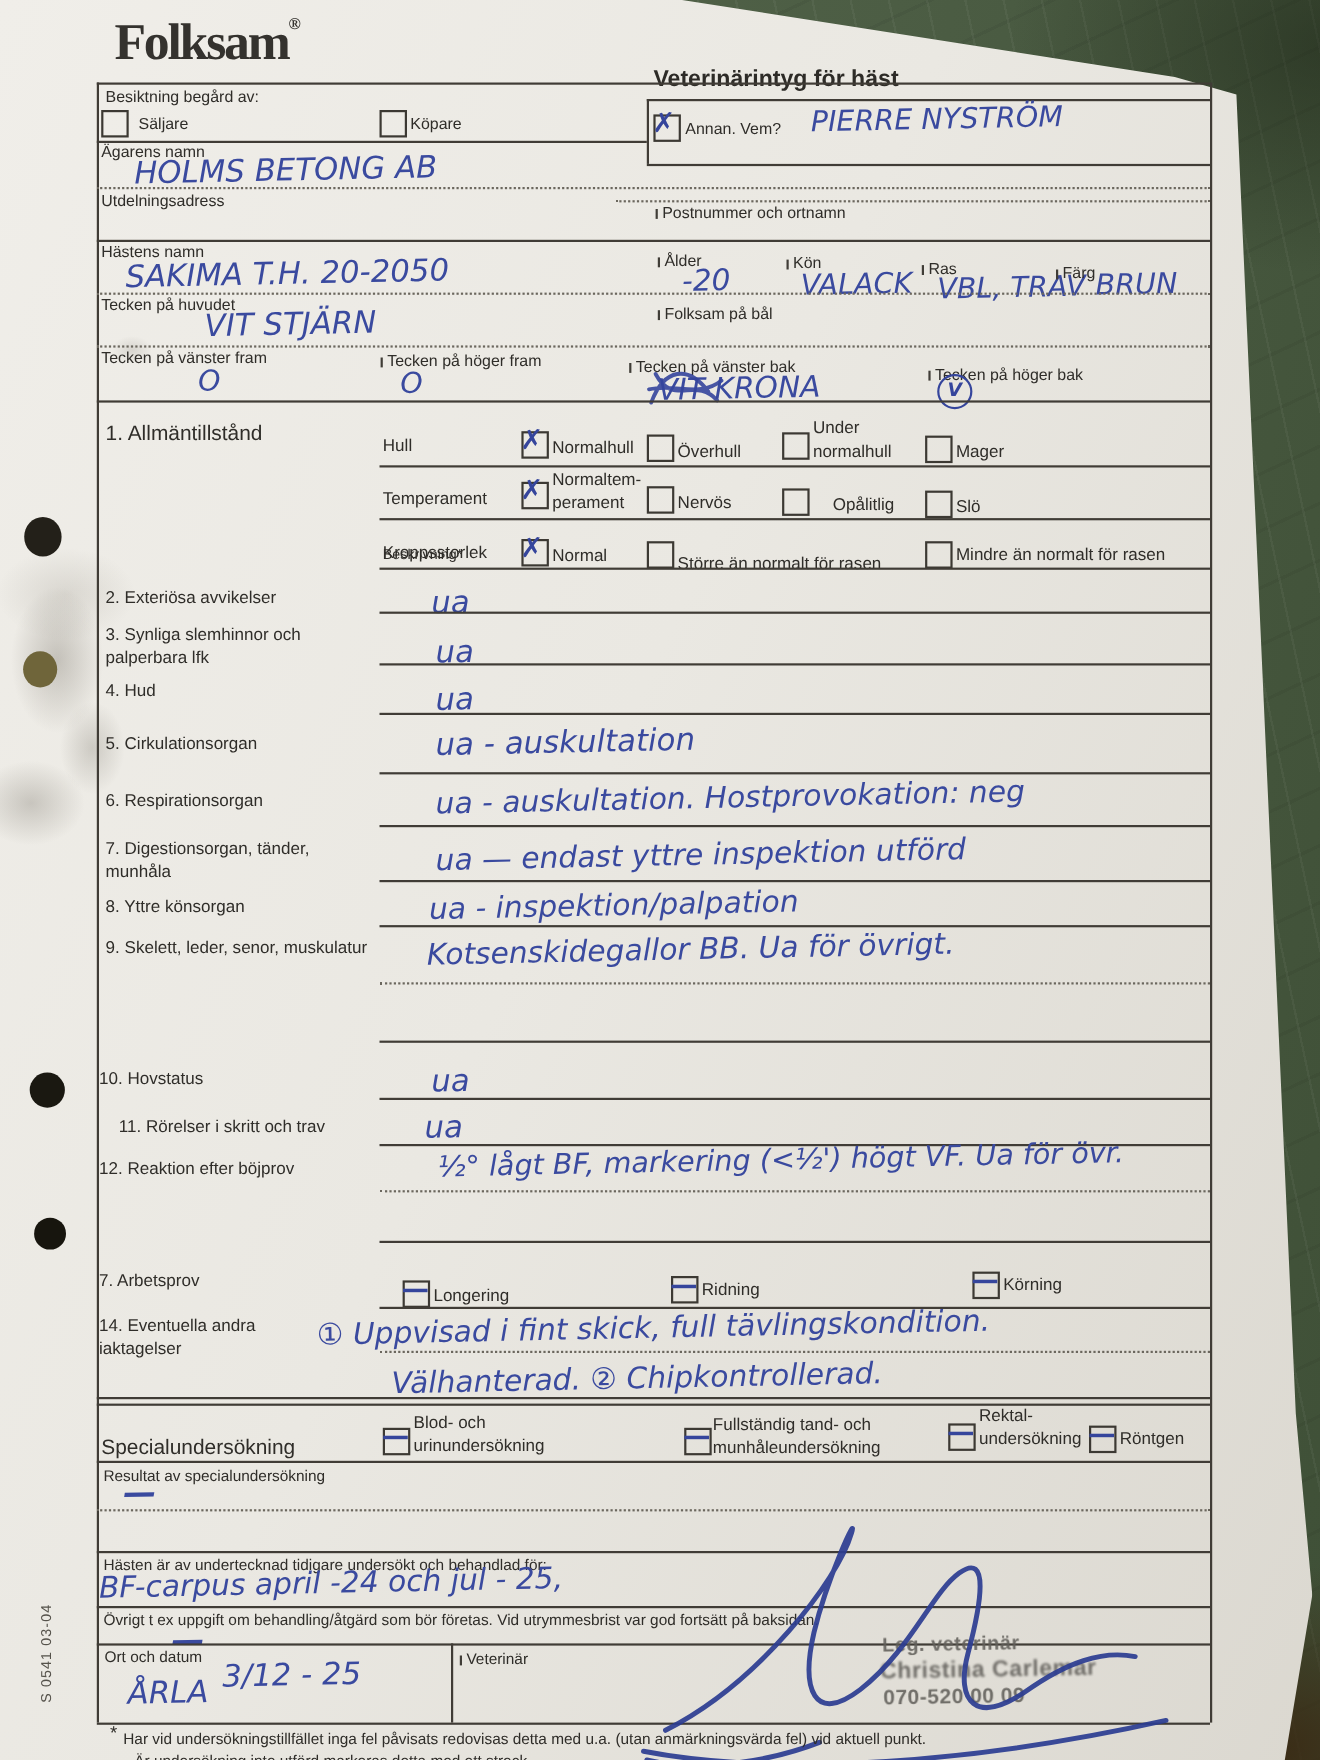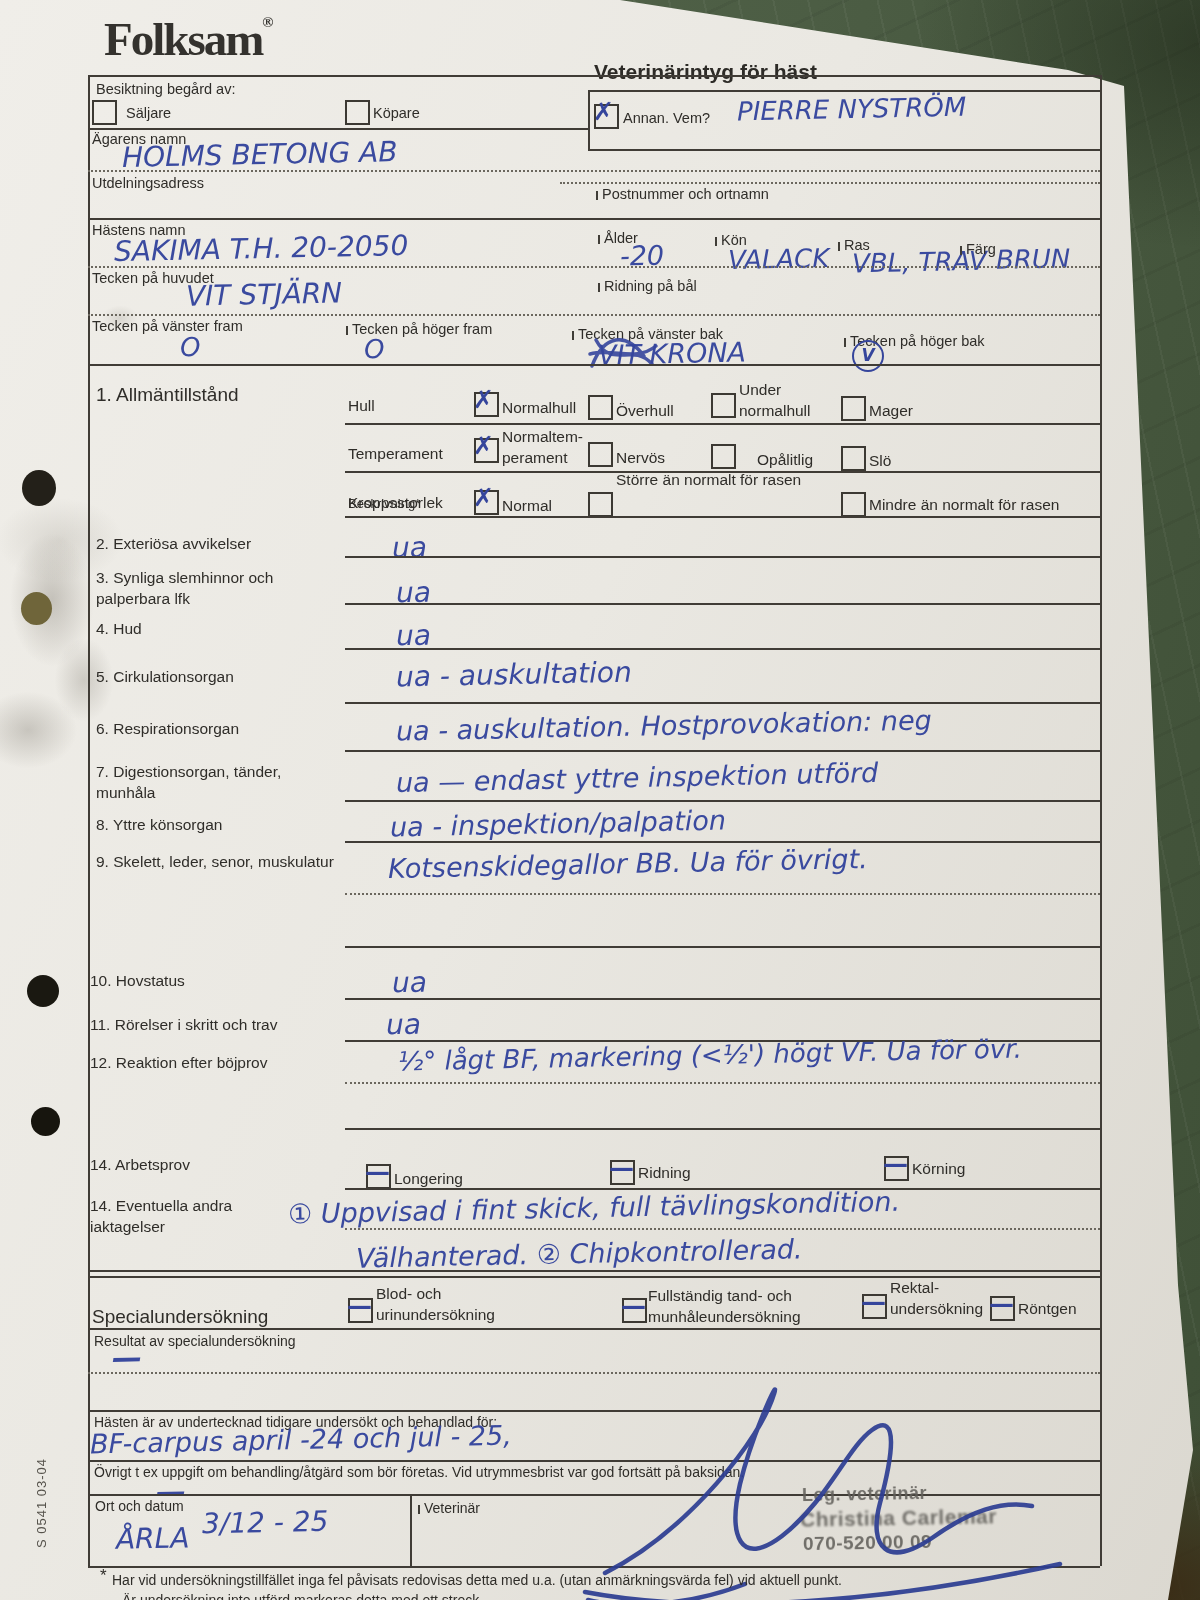--- a/index.html
+++ b/index.html
@@ -103,21 +103,21 @@
 <div class="lbl tick" style="left:715px;top:232px;">Kön</div>
 <div class="hw" style="left:728px;top:244px;font-size:26px;">VALACK</div>
 <div class="lbl tick" style="left:838px;top:237px;">Ras</div>
 <div class="hw" style="left:852px;top:247px;font-size:26px;">VBL, TRAV</div>
 <div class="lbl tick" style="left:960px;top:241px;">Färg</div>
 <div class="hw" style="left:996px;top:244px;font-size:26px;">BRUN</div>
 <div class="dl" style="left:88px;top:266px;width:1012px;"></div>
 
 <div class="lbl" style="left:92px;top:270px;">Tecken på huvudet</div>
 <div class="hw" style="left:186px;top:278px;font-size:28px;">VIT STJÄRN</div>
-<div class="lbl tick" style="left:598px;top:278px;">Ridning på bål</div>
+<div class="lbl tick" style="left:598px;top:278px;">Folksam på bål</div>
 <div class="dl" style="left:88px;top:314px;width:1012px;"></div>
 
 <div class="lbl" style="left:92px;top:318px;">Tecken på vänster fram</div>
 <div class="hw" style="left:180px;top:332px;font-size:26px;">O</div>
 <div class="lbl tick" style="left:346px;top:321px;">Tecken på höger fram</div>
 <div class="hw" style="left:364px;top:334px;font-size:26px;">O</div>
 <div class="lbl tick" style="left:572px;top:326px;">Tecken på vänster bak</div>
 <div class="hw" style="left:598px;top:338px;font-size:27px;">VIT KRONA</div>
 <svg style="position:absolute;left:586px;top:328px;" width="78" height="46">
   <path d="M6,38 C18,6 40,4 58,28 M10,12 C26,42 46,14 66,36 M4,26 C28,20 50,34 70,18" stroke="#35459c" stroke-width="3.5" fill="none" stroke-linecap="round" opacity=".9"></path>
@@ -166,21 +166,21 @@
 <div class="hl" style="left:345px;top:471px;width:755px;"></div>
 
 <div class="lbl sz15" style="left:348px;top:494px;">Kroppsstorlek</div>
 <div class="cb" style="left:474px;top:490px;">
     <span class="mark">✗</span>
   </div>
 <div class="lbl sz15" style="left:502px;top:497px;">Normal</div>
 <div class="cb" style="left:588px;top:492px;">
     <span class="mark"></span>
   </div>
-<div class="lbl sz15" style="left:616px;top:471px;">Större än normalt för rasen</div>
+<div class="lbl sz15" style="left:616px;top:504px;">Större än normalt för rasen</div>
 <div class="cb" style="left:841px;top:492px;">
     <span class="mark"></span>
   </div>
 <div class="lbl sz15" style="left:869px;top:496px;">Mindre än normalt för rasen</div>
 <div class="hl" style="left:345px;top:516px;width:755px;"></div>
 <div class="lbl sz13" style="left:348px;top:496px;">Beskrivning*</div>
 
 <div class="lbl sz15 wr" style="left:96px;top:534px;width:250px;">2. Exteriösa avvikelser</div>
 <div class="hw" style="left:392px;top:531px;font-size:28px;">ua</div>
 <div class="hl" style="left:345px;top:556px;width:755px;"></div>
@@ -211,30 +211,30 @@
 
 <div class="lbl sz15 wr" style="left:96px;top:852px;width:240px;">9. Skelett, leder, senor, muskulatur</div>
 <div class="hw" style="left:388px;top:848px;font-size:27px;">Kotsenskidegallor BB.    Ua för övrigt.</div>
 <div class="dl" style="left:345px;top:893px;width:755px;"></div>
 <div class="hl" style="left:345px;top:946px;width:755px;"></div>
 
 <div class="lbl sz15" style="left:90px;top:972px;">10. Hovstatus</div>
 <div class="hw" style="left:392px;top:966px;font-size:28px;">ua</div>
 <div class="hl" style="left:345px;top:998px;width:755px;"></div>
 
-<div class="lbl sz15" style="left:90px;top:1016px;">11. Rörelser i skritt och trav</div>
+<div class="lbl sz15" style="left:90px;top:1016px;padding-left:18px;">11. Rörelser i skritt och trav</div>
 <div class="hw" style="left:386px;top:1008px;font-size:28px;">ua</div>
 <div class="hl" style="left:345px;top:1040px;width:755px;"></div>
 
 <div class="lbl sz15" style="left:90px;top:1054px;">12. Reaktion efter böjprov</div>
 <div class="hw" style="left:398px;top:1040px;font-size:26px;">½° lågt BF, markering (&lt;½') högt VF. Ua för övr.</div>
 <div class="dl" style="left:345px;top:1082px;width:755px;"></div>
 <div class="hl" style="left:345px;top:1128px;width:755px;"></div>
 
-<div class="lbl sz15" style="left:90px;top:1156px;">14. Arbetsprov</div>
+<div class="lbl sz15" style="left:90px;top:1156px;">7. Arbetsprov</div>
 <div class="cb" style="left:366px;top:1164px;">
     <span class="mark">—</span>
   </div>
 <div class="lbl sz15" style="left:394px;top:1170px;">Longering</div>
 <div class="cb" style="left:610px;top:1160px;">
     <span class="mark">—</span>
   </div>
 <div class="lbl sz15" style="left:638px;top:1164px;">Ridning</div>
 <div class="cb" style="left:884px;top:1156px;">
     <span class="mark">—</span>

